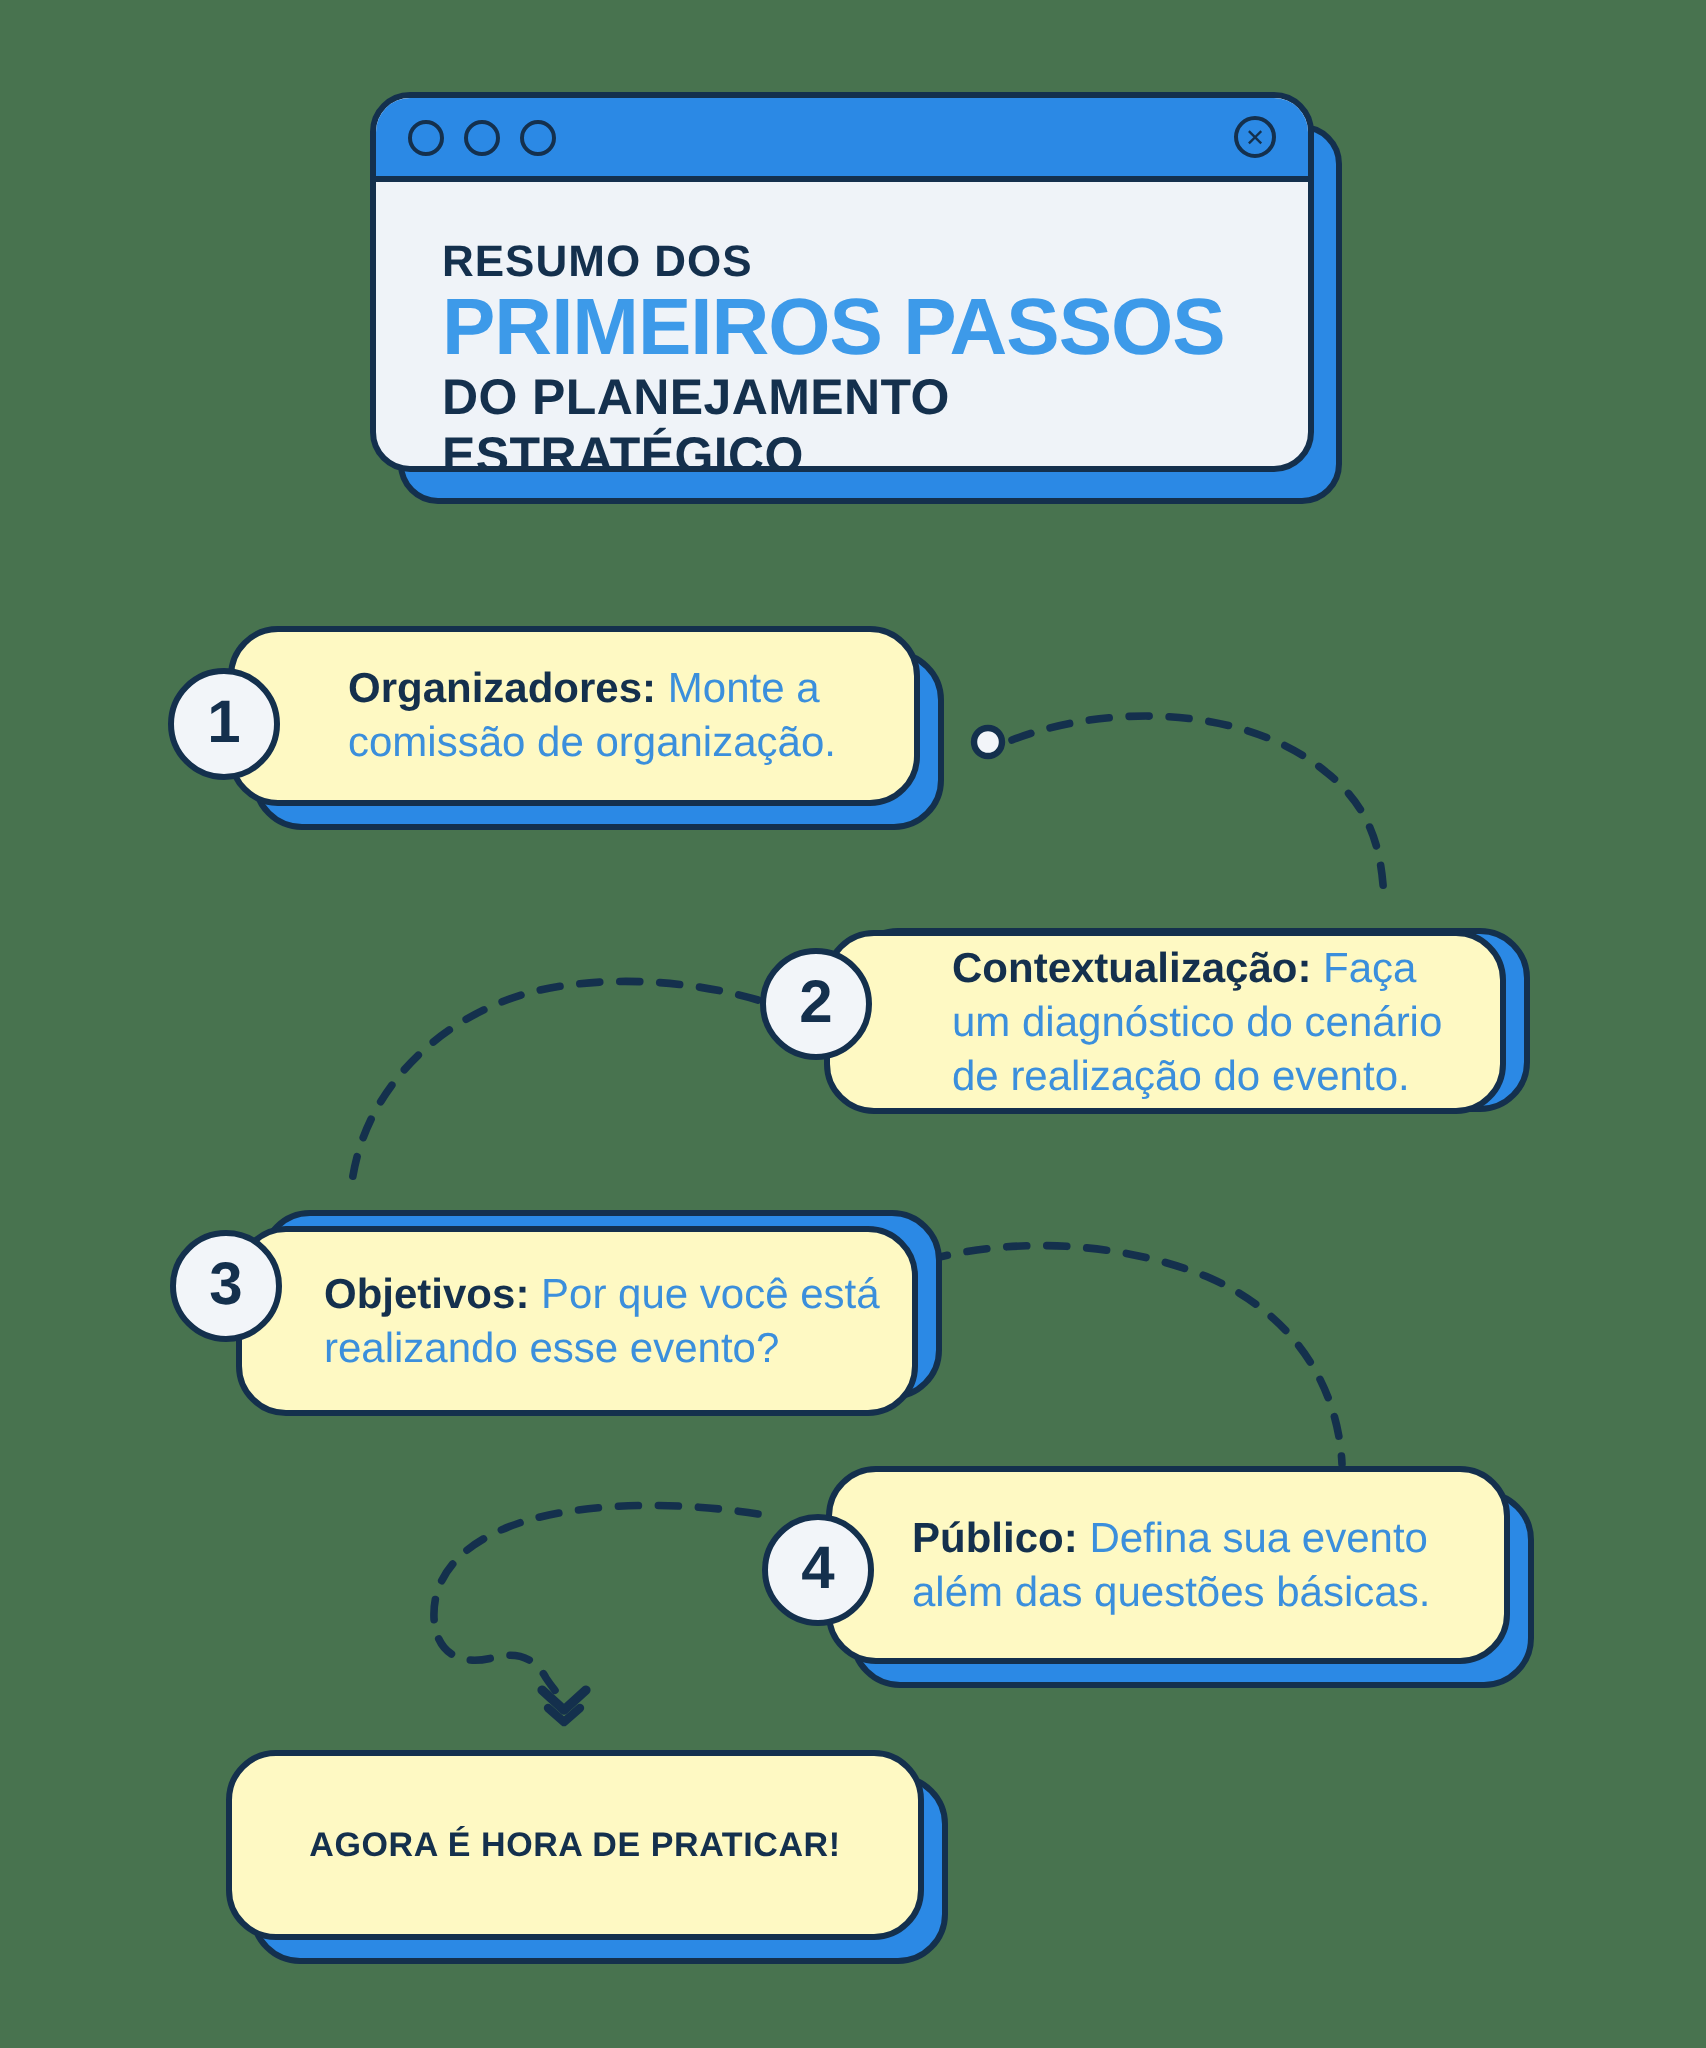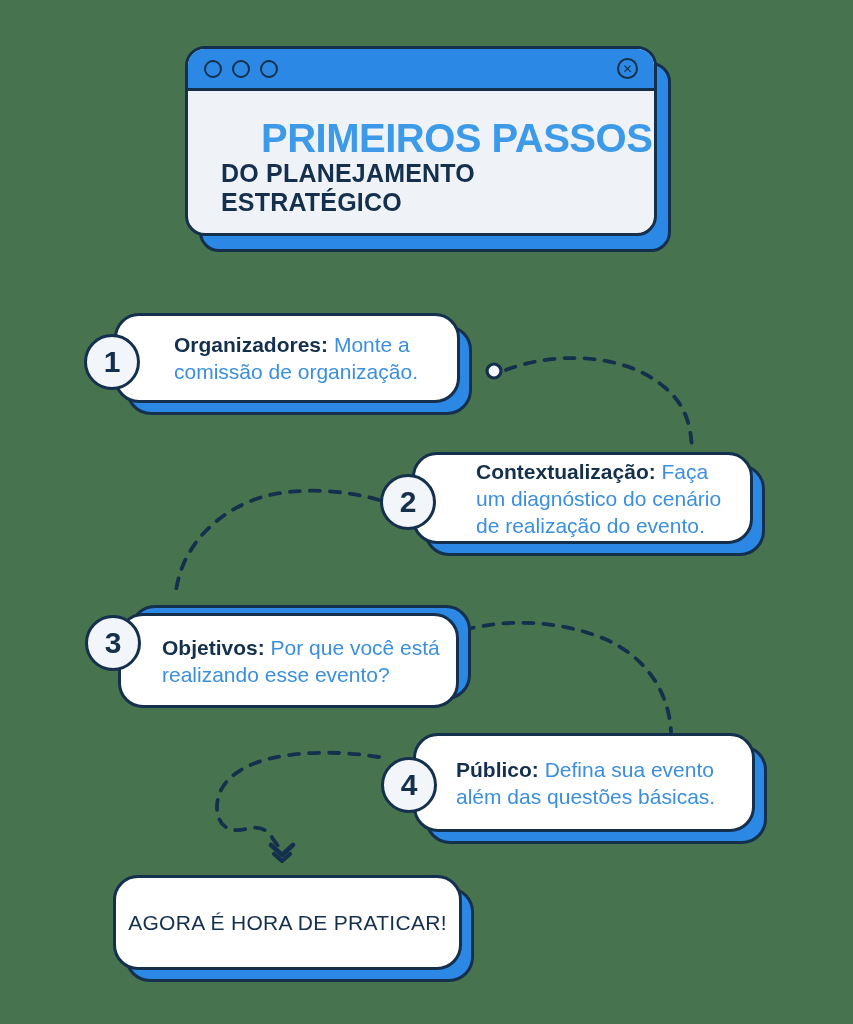--- a/index.html
+++ b/index.html
@@ -33,42 +33,42 @@
     display: flex; align-items: center; padding: 0 16px; gap: 10px;
   }
   .tb-dot { width: 18px; height: 18px; border: 2.5px solid #14304D; border-radius: 50%; flex: 0 0 auto; }
   .tb-close {
     margin-left: auto; width: 21px; height: 21px; border: 2.5px solid #14304D;
     border-radius: 50%; color: #14304D; font-size: 12px; font-weight: 700;
     display: flex; align-items: center; justify-content: center; line-height: 1;
   }
   .heading { padding: 27px 0 0 33px; }
   .h-small { font-size: 22px; font-weight: 700; color: #14304D; letter-spacing: 0.5px; line-height: 1.2; }
-  .h-big   { font-size: 40px; font-weight: 700; color: #3D9AE9; line-height: 1.02; letter-spacing: -0.5px; margin-left: 40px; }
+  .h-big   { font-size: 40px; font-weight: 700; color: #3D9AE9; line-height: 1.02; letter-spacing: -0.5px; }
   .h-mid   { font-size: 25px; font-weight: 700; color: #14304D; letter-spacing: 0.2px; line-height: 1.15; }
 
   
   .step { position: absolute; z-index: 2; }
   .step .shadow { left: 12px; top: 12px; border-radius: 25px; }
   .step-box {
     position: absolute; left: 0; top: 0; width: 100%; height: 100%;
-    background: #ffffff; border: 3px solid #14304D; border-radius: 25px;
+    background: #fef9c3; border: 3px solid #14304D; border-radius: 25px;
     display: flex; align-items: center;
   }
   .step-num {
     position: absolute; width: 56px; height: 56px;
     background: #F2F5F9; border: 3px solid #14304D; border-radius: 50%;
     display: flex; align-items: center; justify-content: center;
     font-size: 30px; font-weight: 700; color: #14304D; z-index: 3;
   }
   .step-text { font-size: 21px; line-height: 27px; color: #3B8FDC; }
   .step-text b { color: #14304D; font-weight: 700; }
 
   .final .step-box { justify-content: center; }
-  .final-text { font-size: 21px; font-weight: 400; color: #14304D; letter-spacing: 0.3px; text-align: center; }
+  .final-text { font-size: 17px; font-weight: 700; color: #14304D; letter-spacing: 0.3px; text-align: center; }
 </style>
 </head>
 <body>
 
 <svg class="connectors" viewBox="0 0 853 1024" xmlns="http://www.w3.org/2000/svg">
   <g fill="none" stroke="#14304D" stroke-width="3.8" stroke-linecap="round">
     <path stroke-dasharray="10 10" d="M 506 370 C 552 352, 622 352, 663 386 C 686 404, 691 426, 692 450"></path>
     <path stroke-dasharray="10 10" d="M 379 500 C 348 491, 308 487, 270 495 C 226 505, 183 540, 176 591"></path>
     <path stroke-dasharray="10 10" d="M 464 630 C 508 618, 562 621, 605 639 C 646 657, 669 692, 671 732"></path>
     <path stroke-dasharray="10 10" d="M 379 757 C 341 751, 300 751, 268 759 C 234 768, 216 786, 217 809 C 218 826, 229 833, 246 829 C 260 825, 268 830, 273 839 C 277 845, 280 848, 281 850"></path>
@@ -83,37 +83,38 @@
 <div class="browser">
   <div class="shadow"></div>
   <div class="browser-window">
     <div class="titlebar">
       <div class="tb-dot"></div>
       <div class="tb-dot"></div>
       <div class="tb-dot"></div>
       <div class="tb-close">✕</div>
     </div>
     <div class="heading">
+      <div class="h-small">RESUMO DOS</div>
       <div class="h-big">PRIMEIROS PASSOS</div>
       <div class="h-mid">DO PLANEJAMENTO ESTRATÉGICO</div>
     </div>
   </div>
 </div>
 
 <div class="step" style="left:114px; top:313px; width:346px; height:90px;">
   <div class="shadow"></div>
   <div class="step-box" style="padding-left:57px;">
     <p class="step-text" style="width:250px;"><b>Organizadores:</b> <span>Monte a comissão de organização.</span></p>
   </div>
   <div class="step-num" style="left:-30px; top:21px;">1</div>
 </div>
 
 <div class="step" style="left:412px; top:452px; width:341px; height:92px;">
   <div class="shadow"></div>
-  <div class="step-box" style="padding-left:61px;">
+  <div class="step-box" style="padding-left:61px;margin-top:13px;">
     <p class="step-text" style="width:256px;"><b>Contextualização:</b> <span>Faça um diagnóstico do cenário de realização do evento.</span></p>
   </div>
   <div class="step-num" style="left:-32px; top:22px;">2</div>
 </div>
 
 <div class="step" style="left:118px; top:593px; width:341px; height:95px;">
   <div class="shadow"></div>
   <div class="step-box" style="padding-left:41px;margin-top:20px;">
     <p class="step-text" style="width:278px;"><b>Objetivos:</b> <span>Por que você está realizando esse evento?</span></p>
   </div>

